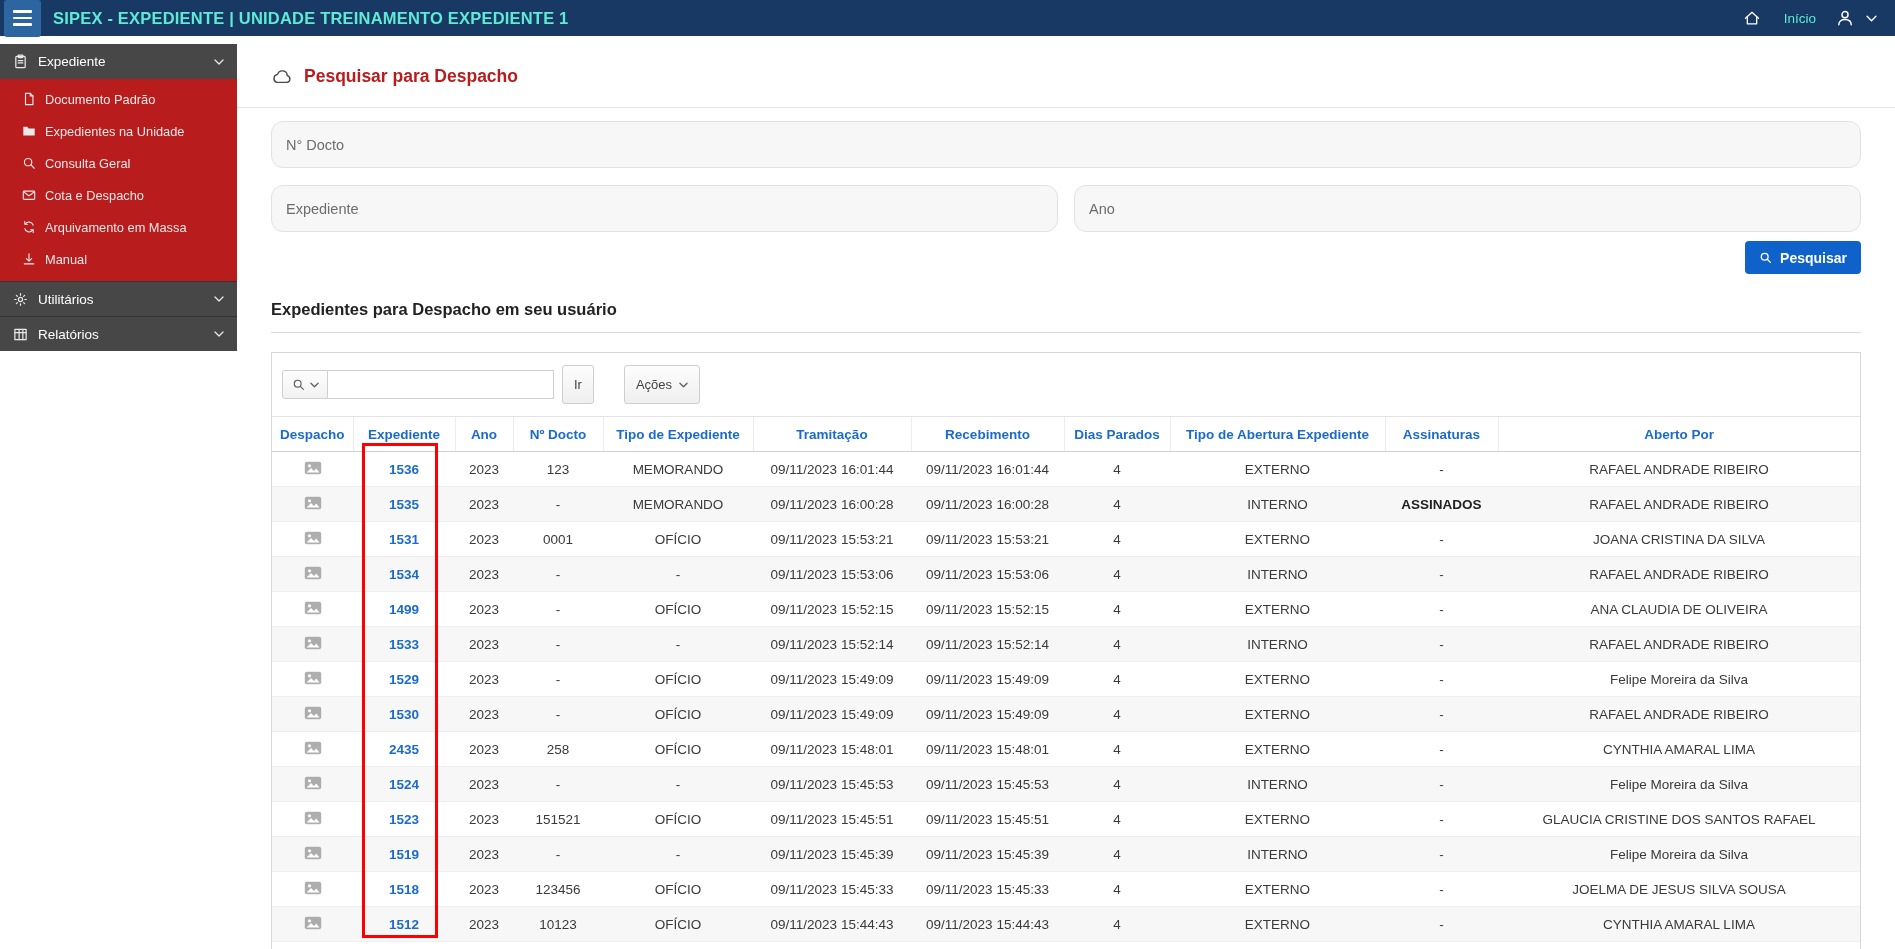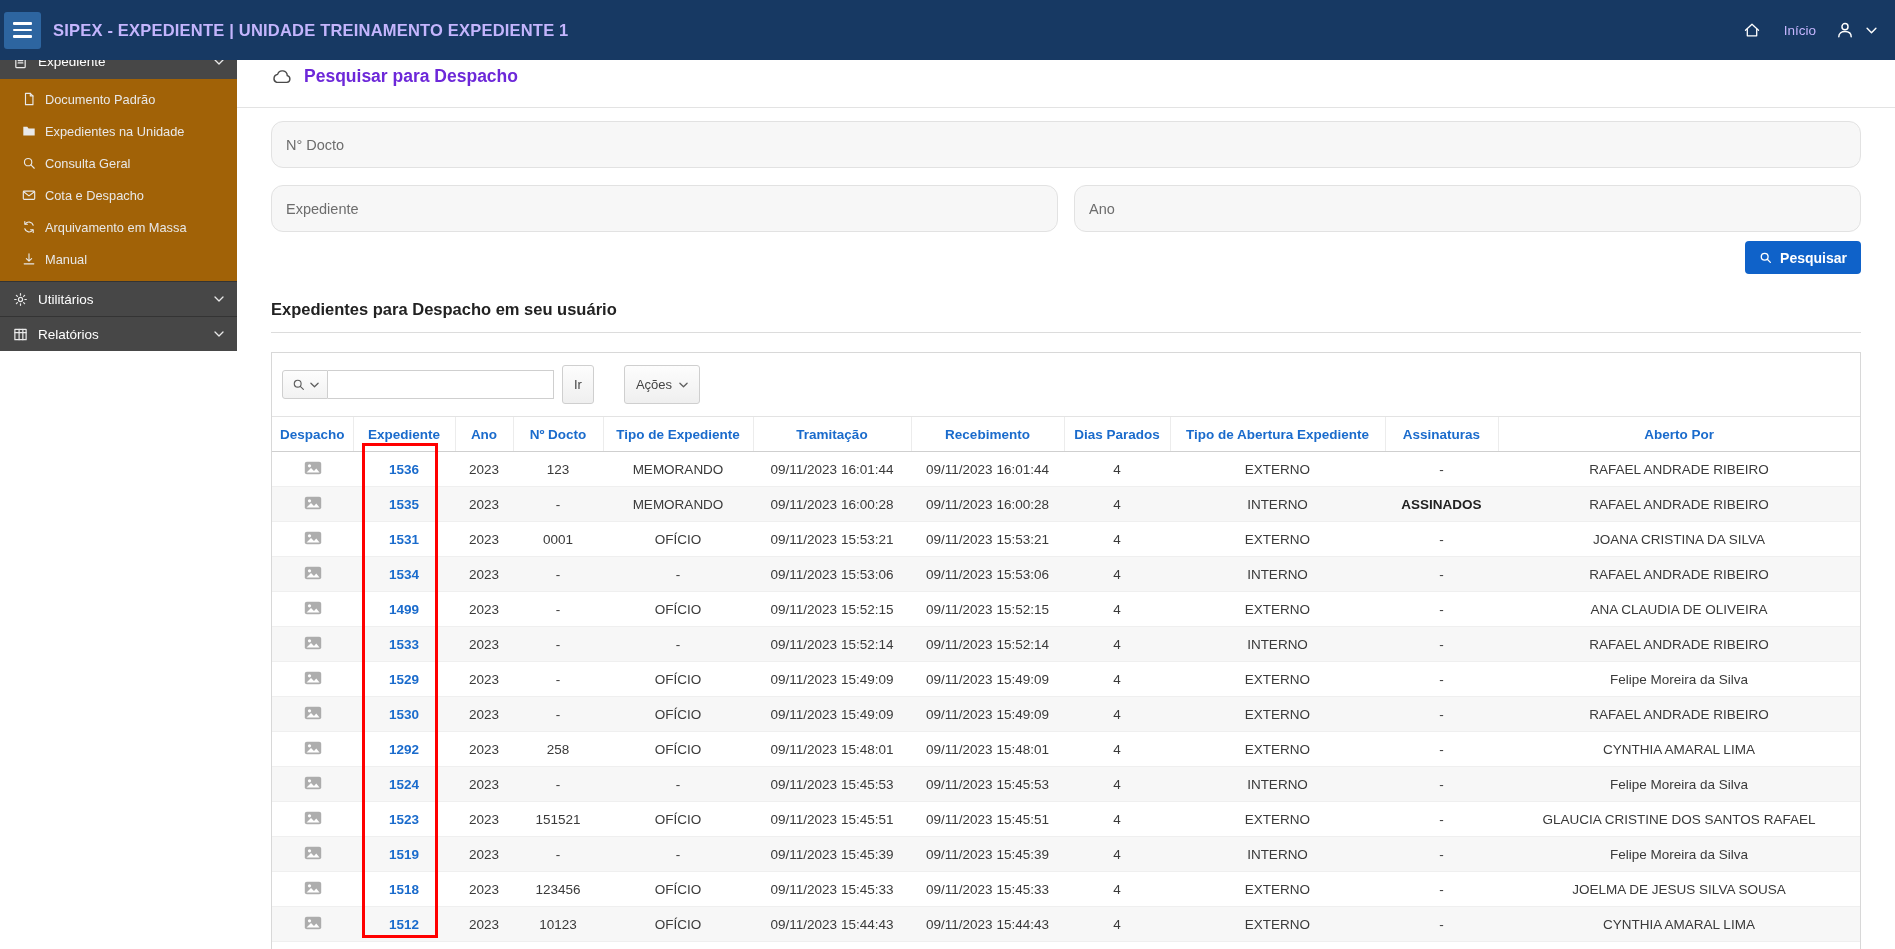--- a/index.html
+++ b/index.html
@@ -5,22 +5,22 @@
   * { box-sizing: border-box; margin: 0; padding: 0; }
   html, body { width: 1895px; height: 949px; overflow: hidden; }
   body {
     font-family: "Liberation Sans", "DejaVu Sans", sans-serif;
     background: #fff; color: #333; position: relative;
   }
   svg { display: block; }
 
   
   .app-header {
-    position: absolute; top: 0; left: 0; right: 0; height: 60px;
-    background: #173963; color: #c4b5fd; display: flex; align-items: center;
+    position: absolute; top: 0; left: 0; right: 0; height: 36px;
+    background: #173963; color: #5eead4; display: flex; align-items: center;
     z-index: 20; padding-right: 18px;
   }
   .hamburger {
     width: 37px; height: 37px; margin: 3px 12px 3px 4px; border: none; cursor: pointer;
     background: #2d65a0; border-radius: 3px; display: flex; flex-direction: column;
     align-items: center; justify-content: center; gap: 4px;
   }
   .hamburger span { width: 19px; height: 2.5px; background: #fff; border-radius: 1px; }
   .app-title { font-size: 16.5px; font-weight: 700; letter-spacing: .2px; white-space: nowrap; }
   .header-right { margin-left: auto; display: flex; align-items: center; gap: 20px; }
@@ -30,34 +30,34 @@
 
   
   .sidebar { position: absolute; top: 44px; left: 0; width: 237px; bottom: 0; background: #fff; z-index: 10; }
   .menu { background: #3f3f3f; color: #ededed; }
   .menu-section {
     height: 35px; display: flex; align-items: center; gap: 10px; padding: 0 13px;
     font-size: 13.5px; color: #fff; background: #474747; cursor: pointer;
     border-top: 1px solid #343434;
   }
   .menu-section .chev { margin-left: auto; }
-  .menu-items { list-style: none; padding: 4px 0 6px; background: #a16207; }
+  .menu-items { list-style: none; padding: 4px 0 6px; background: #b91c1c; }
   .menu-item {
     height: 32px; display: flex; align-items: center; gap: 9px;
     padding: 0 10px 0 22px; font-size: 12.8px; color: #e8e8e8; cursor: pointer; white-space: nowrap;
   }
   .side-ic { stroke: #e9e9e9; fill: none; stroke-width: 1.3; stroke-linecap: round; stroke-linejoin: round; flex: none; }
 
   
   .main { position: absolute; top: 44px; left: 237px; right: 0; bottom: 0; background: #fff; overflow: hidden; }
   .title-bar {
     display: flex; align-items: center; gap: 11px; padding: 22px 34px 20px;
     border-bottom: 1px solid #e3e3e3;
   }
-  .page-title { font-size: 17.5px; font-weight: 700; color: #6d28d9; }
+  .page-title { font-size: 17.5px; font-weight: 700; color: #b91c1c; }
   .gray-ic { stroke: #4a4a4a; fill: none; stroke-width: 1.3; stroke-linecap: round; stroke-linejoin: round; }
 
   .form-area { padding: 13px 34px 0; }
   .field {
     display: block; width: 100%; height: 47px; background: #f7f7f7;
     border: 1px solid #e2e2e2; border-radius: 12px; padding: 0 14px;
     font-size: 14.5px; color: #333; font-family: inherit; outline: none;
   }
   .field::placeholder { color: #6d6d6d; opacity: 1; }
   .form-row { display: flex; gap: 16px; margin-top: 17px; }
@@ -491,21 +491,21 @@
   <tr>
     <td>
       <span class="despacho-btn">
         <svg width="18" height="14" viewBox="0 0 18 14">
                     <rect x="0.8" y="0.8" width="16.4" height="12.4" rx="2" fill="#9a9a9a"></rect>
                     <circle cx="5.5" cy="4.8" r="1.6" fill="#ffffff"></circle>
                     <path d="M2.5 11.5 L7 7 L10 10 L12.3 7.6 L15.5 11.5 Z" fill="#ffffff"></path>
                   </svg>
       </span>
     </td>
-    <td><a class="exp-link">1292</a></td>
+    <td><a class="exp-link">2435</a></td>
     <td>2023</td>
     <td>258</td>
     <td>OFÍCIO</td>
     <td>09/11/2023 15:48:01</td>
     <td>09/11/2023 15:48:01</td>
     <td>4</td>
     <td>EXTERNO</td>
     <td>-</td>
     <td>CYNTHIA AMARAL LIMA</td>
   </tr>

